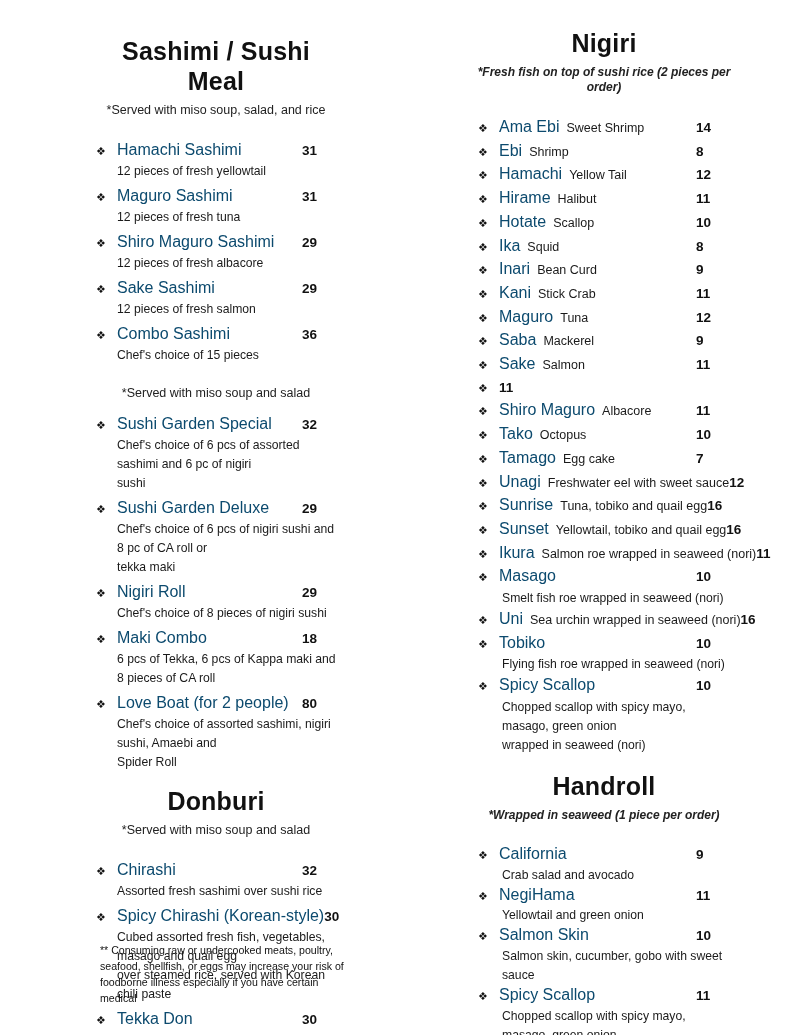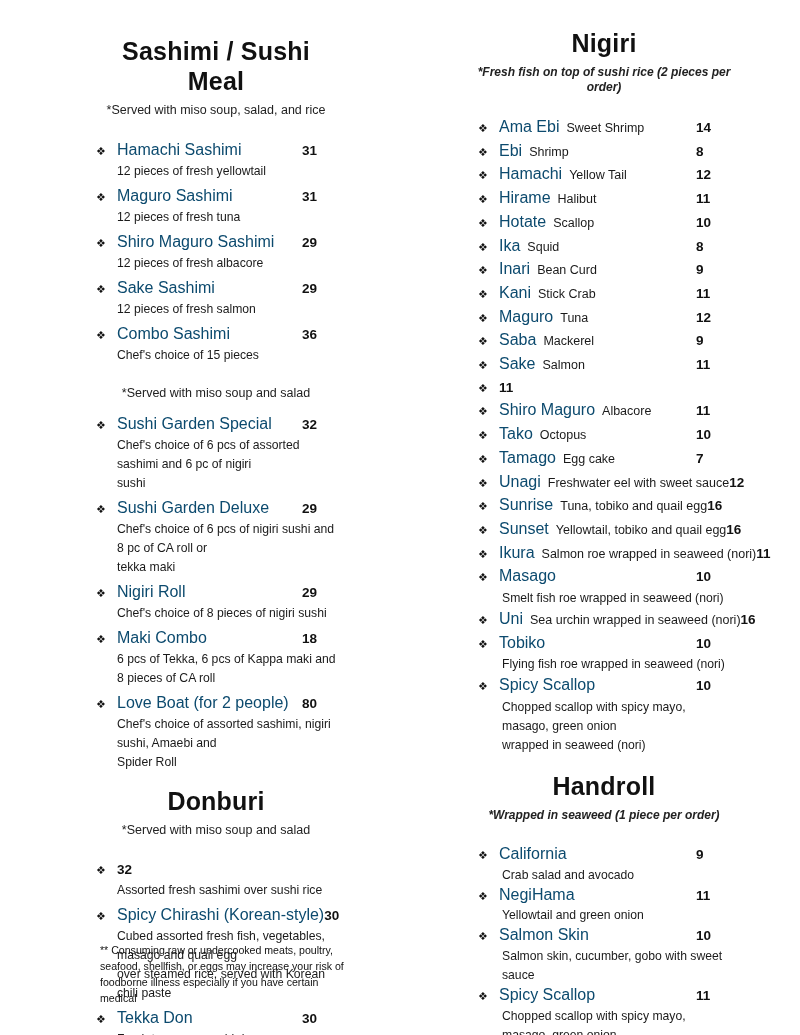--- a/index.html
+++ b/index.html
@@ -217,20 +217,21 @@
 </div>
     </div>
 
   <div class="menu-section section-donburi">
     <div class="section-title">Donburi</div>
     <div class="section-subtitle">*Served with miso soup and salad</div>
   <div class="items-block">
   <div class="menu-item">
     <div class="item-row">
       <span class="bullet">❖</span>
+      <span class="item-main"><span class="item-name">Chirashi</span></span>
       <span class="item-price">32</span>
     </div>
     <div class="item-desc">Assorted fresh sashimi over sushi rice</div>
   </div>
 
   <div class="menu-item">
     <div class="item-row">
       <span class="bullet">❖</span>
       <span class="item-main"><span class="item-name">Spicy Chirashi (Korean-style)</span></span>
       <span class="item-price">30</span>

